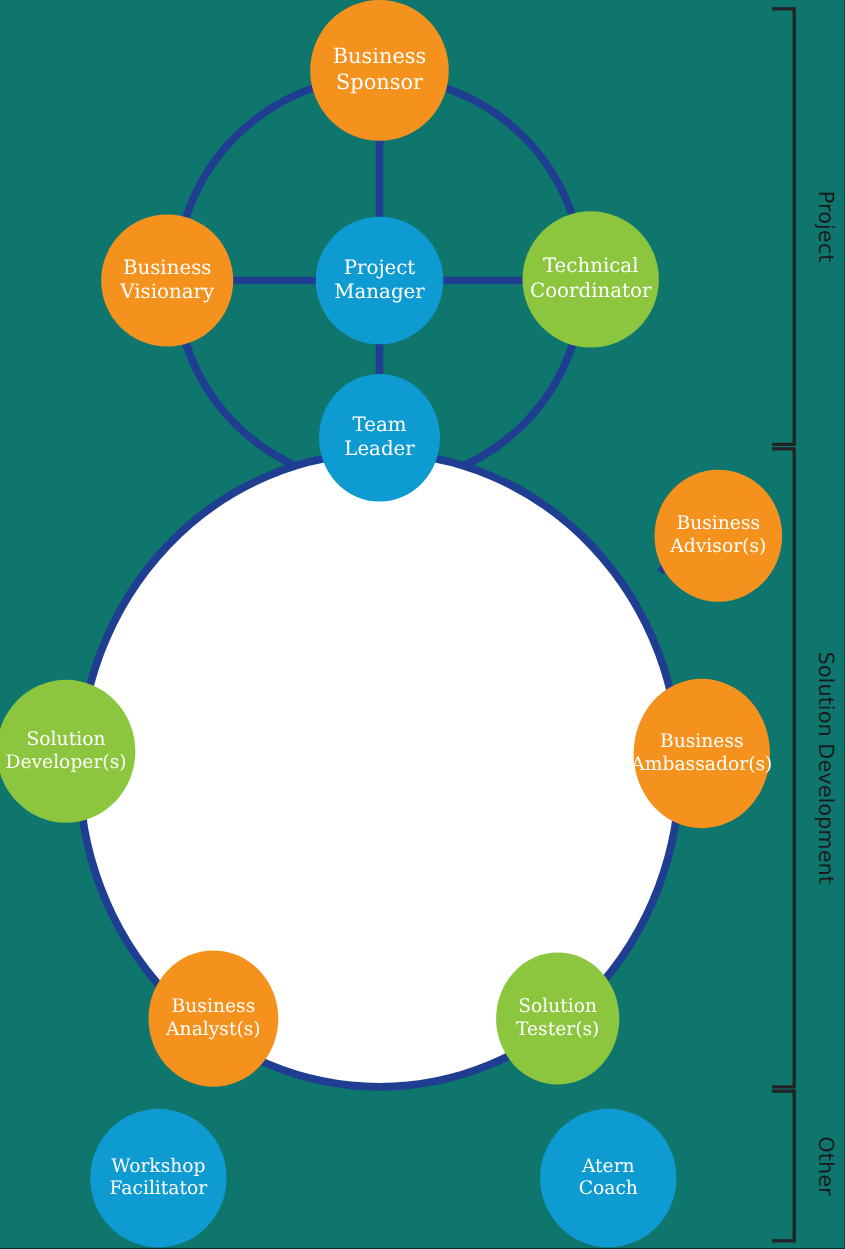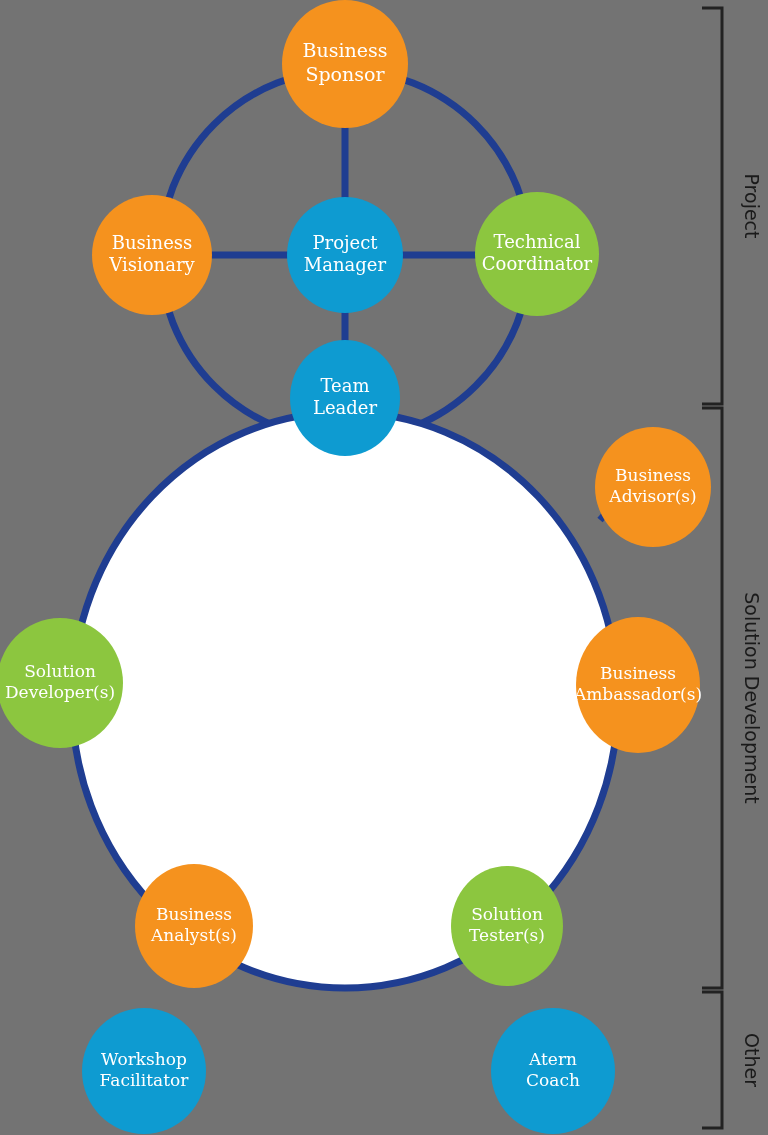--- a/index.html
+++ b/index.html
@@ -4,21 +4,21 @@
 <style>
   html, body {
     margin: 0;
     padding: 0;
     background: #000000;
   }
   #stage {
     position: relative;
     width: 768px;
     height: 1135px;
-    background: #737373;
+    background: #0f766e;
     overflow: hidden;
     font-family: "DejaVu Serif", "Liberation Serif", serif;
   }
   #diagram-svg {
     position: absolute;
     left: 0;
     top: 0;
     width: 768px;
     height: 1135px;
   }

